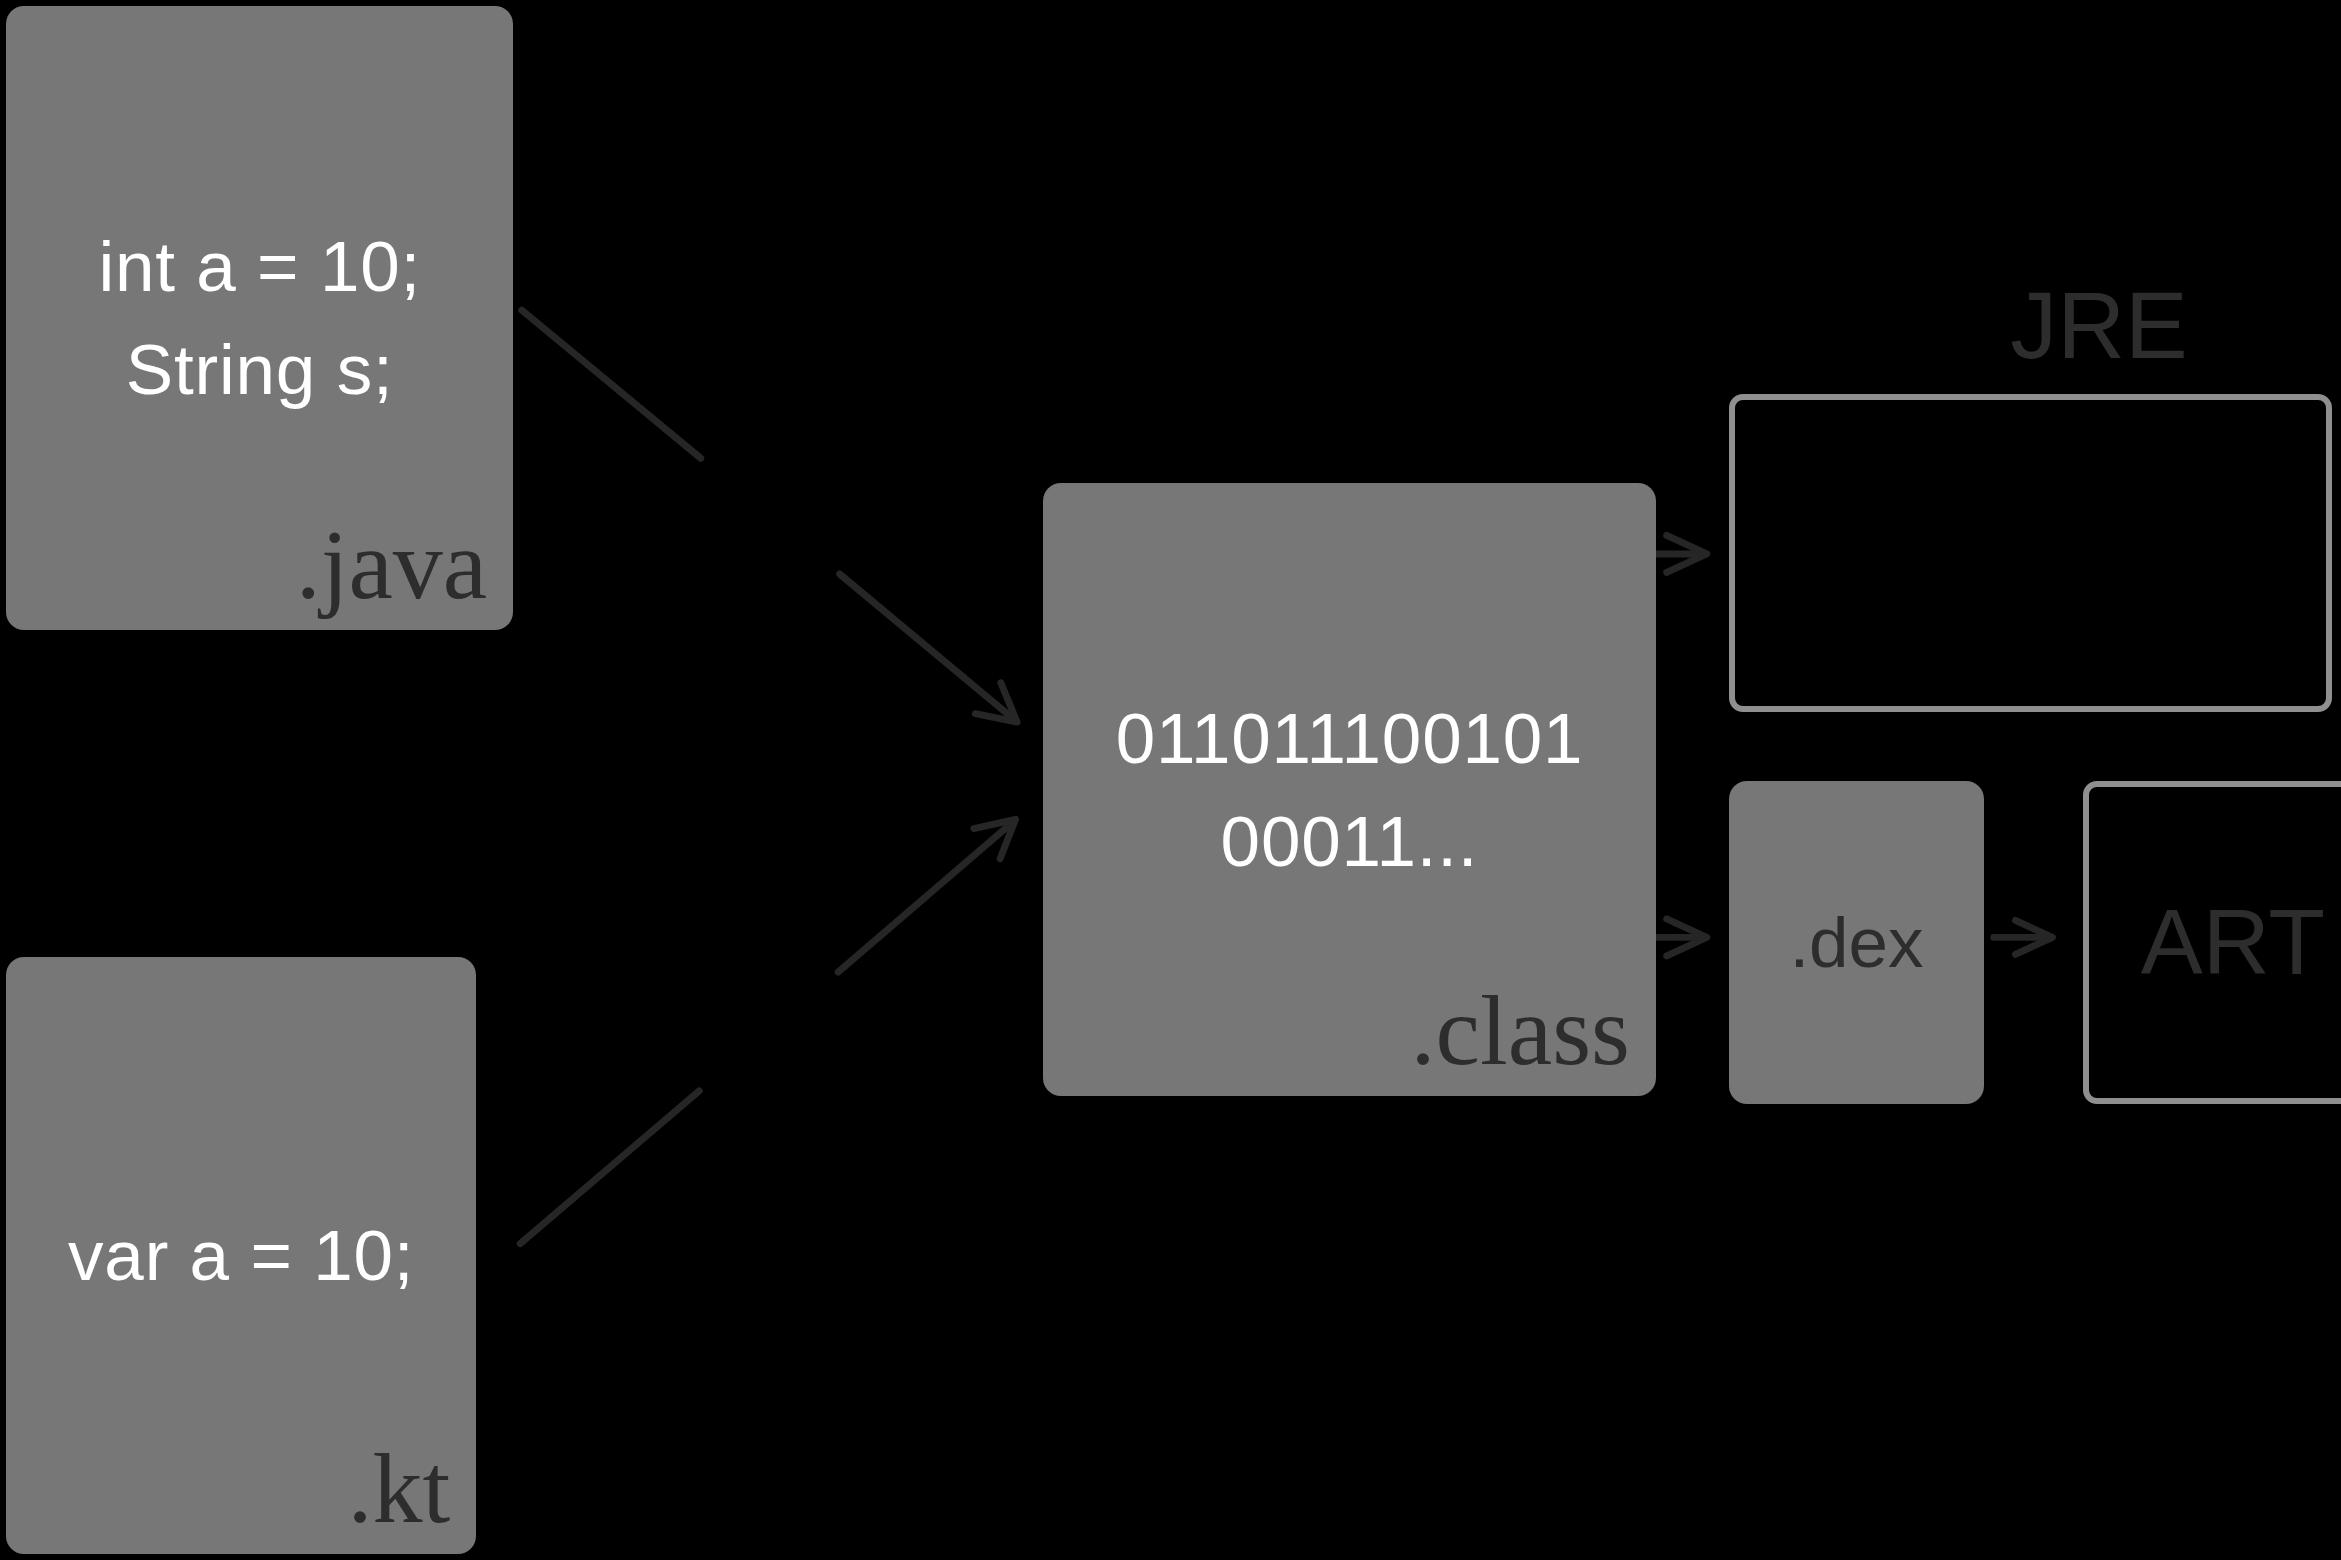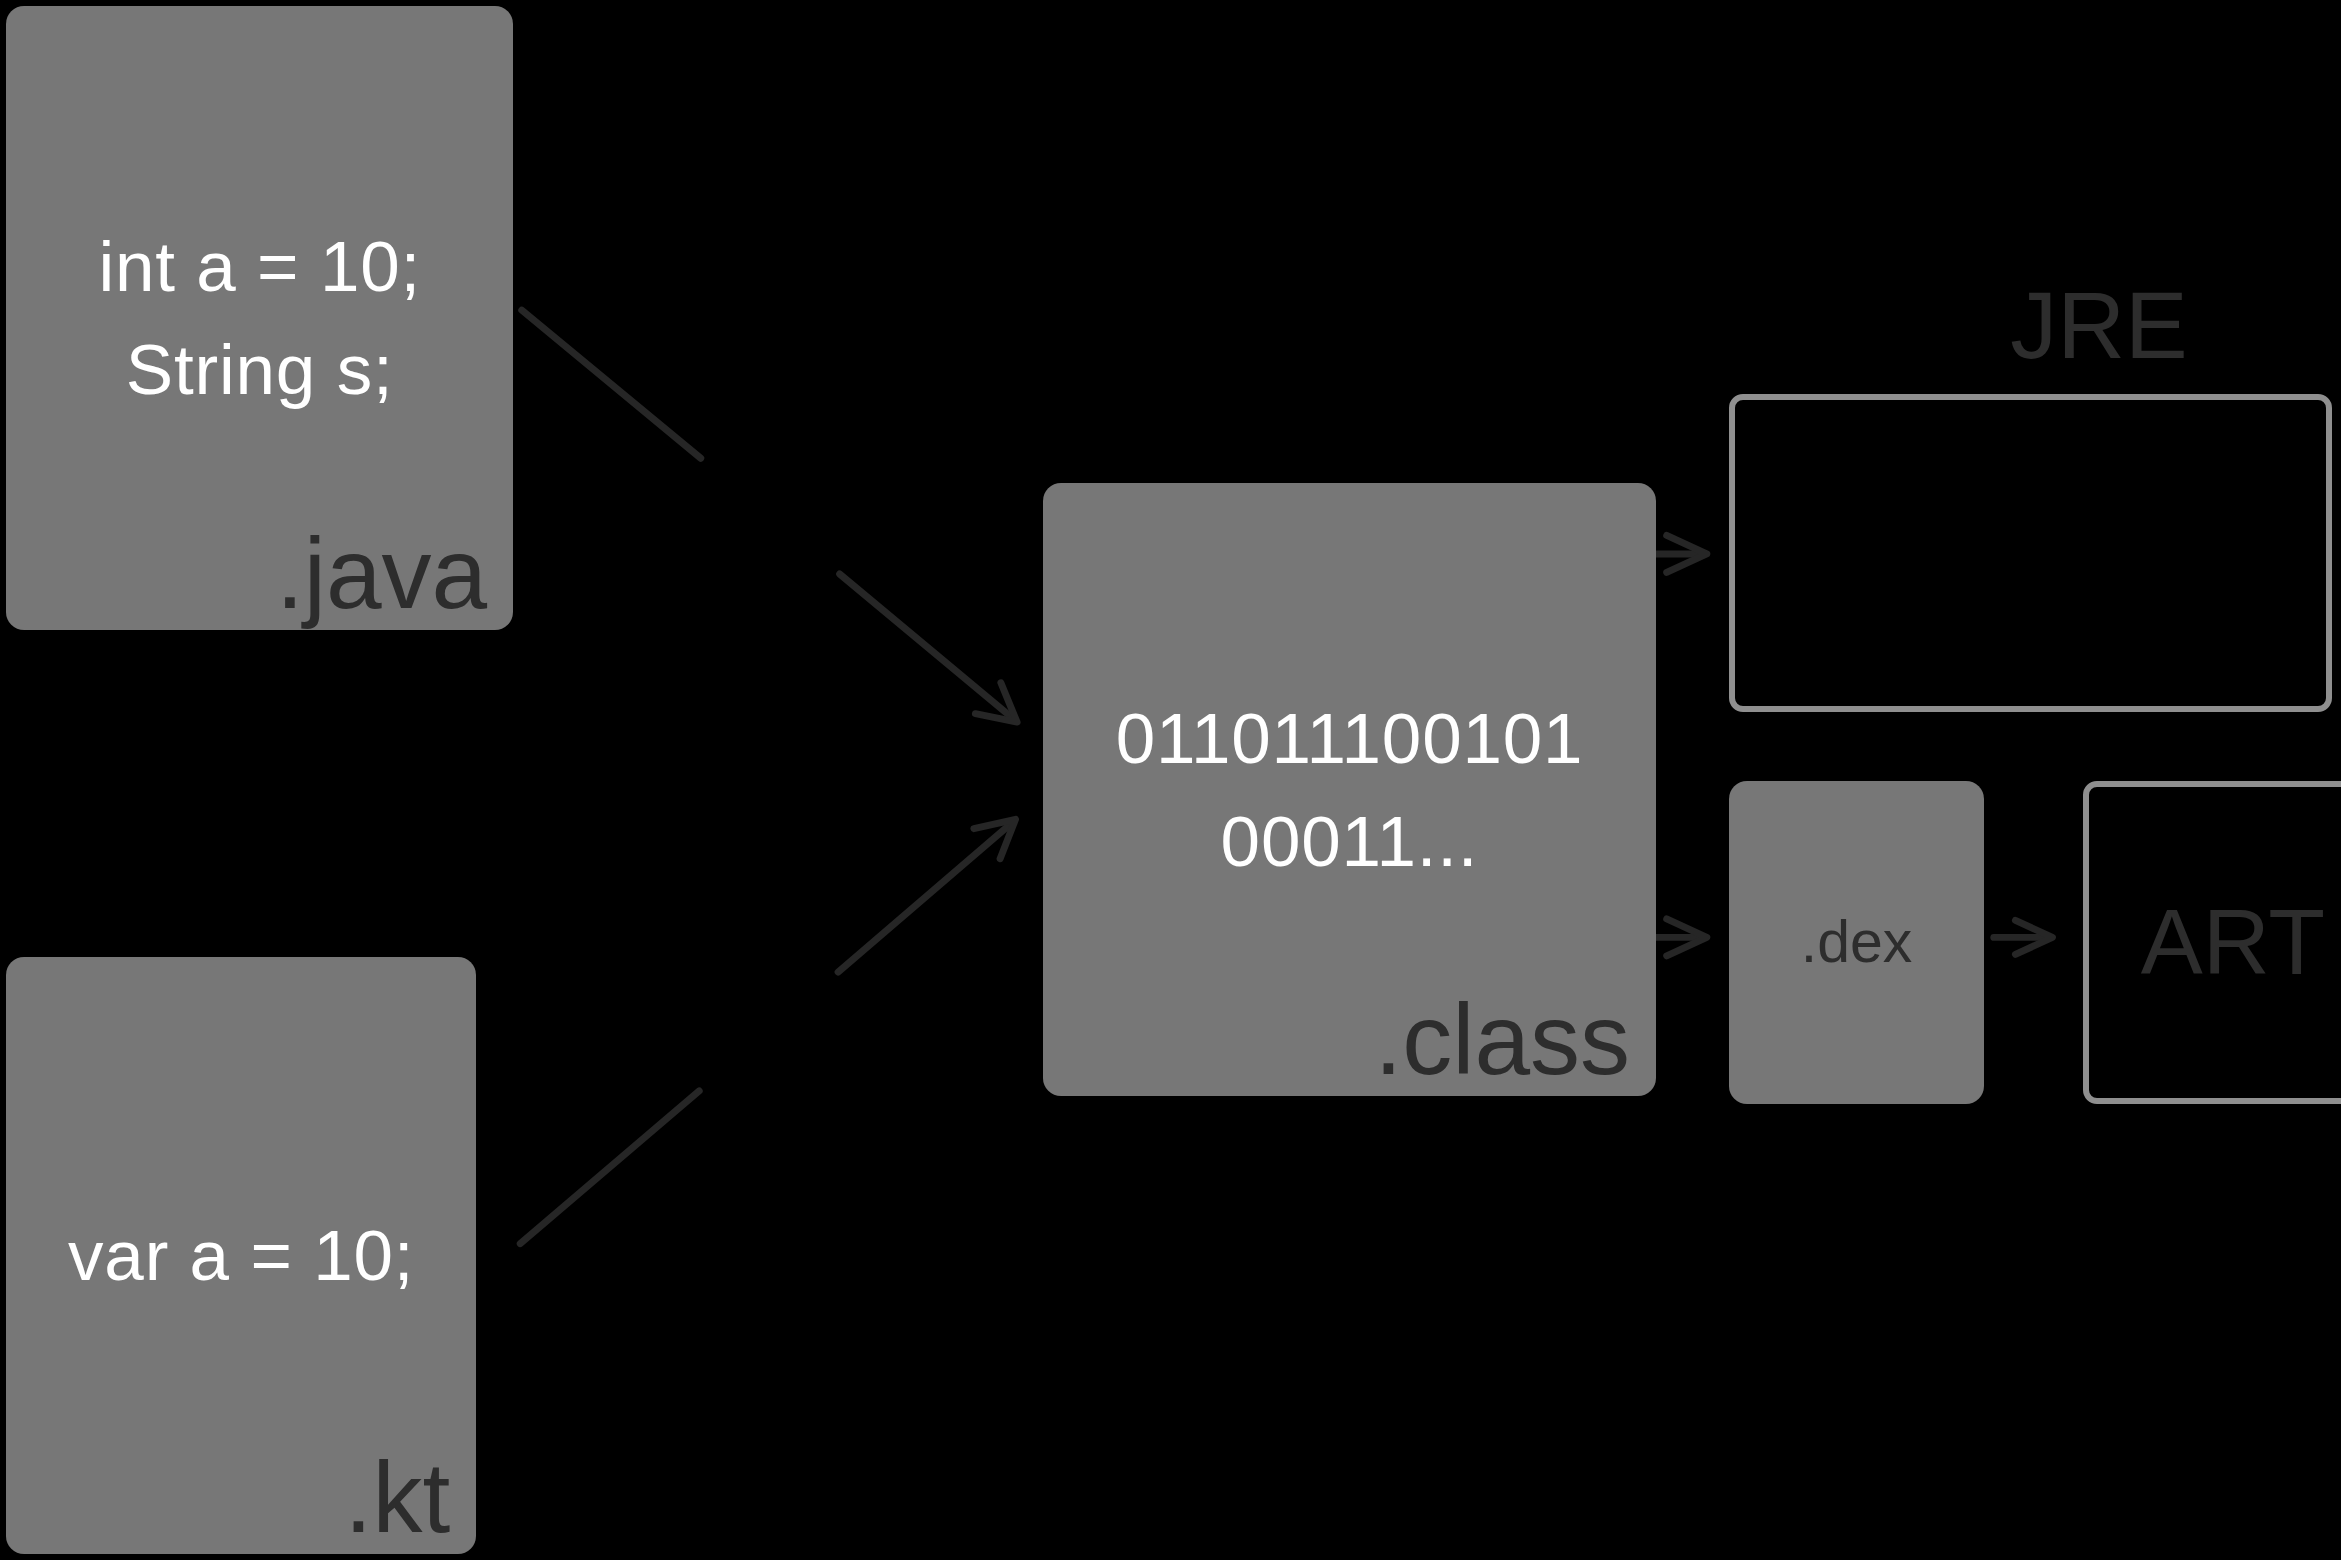--- a/index.html
+++ b/index.html
@@ -51,25 +51,26 @@
   .code{
     text-align:center;
     color:var(--code-text);
     font-size:71px;
     line-height:103px;
     letter-spacing:0.8px;
   }
   .ext-label{
     position:absolute;
     right:26px;
-    bottom:7px;
+    bottom:15px;
     color:var(--label-text);
     font-size:100px;
     line-height:100px;
     font-weight:400;
+    font-family:Liberation Serif, serif;
   }
   .runtime-label{
     color:var(--label-text);
     font-size:93px;
     line-height:93px;
     font-weight:400;
   }
   
   .node-java {left:8;   top:6.2px;    left:6.2px;   width:507px; height:624px;}
   .node-kt   {left:6.2px;   top:957px; width:470px; height:597px;}
@@ -81,21 +82,21 @@
     position:absolute;
     left:1852px; top:276px;
     width:494px; height:100px;
     text-align:center;
     color:var(--label-text);
     font-size:94px;
     line-height:100px;
   }
   .dex-label{
     color:var(--label-text);
-    font-size:59px;
+    font-size:71px;
     line-height:91px;
   }
 </style>
 </head>
 <body>
 
 <div class="stage">
 
   <svg class="arrows" viewBox="0 0 3035 2022" aria-hidden="true">
     <g>

